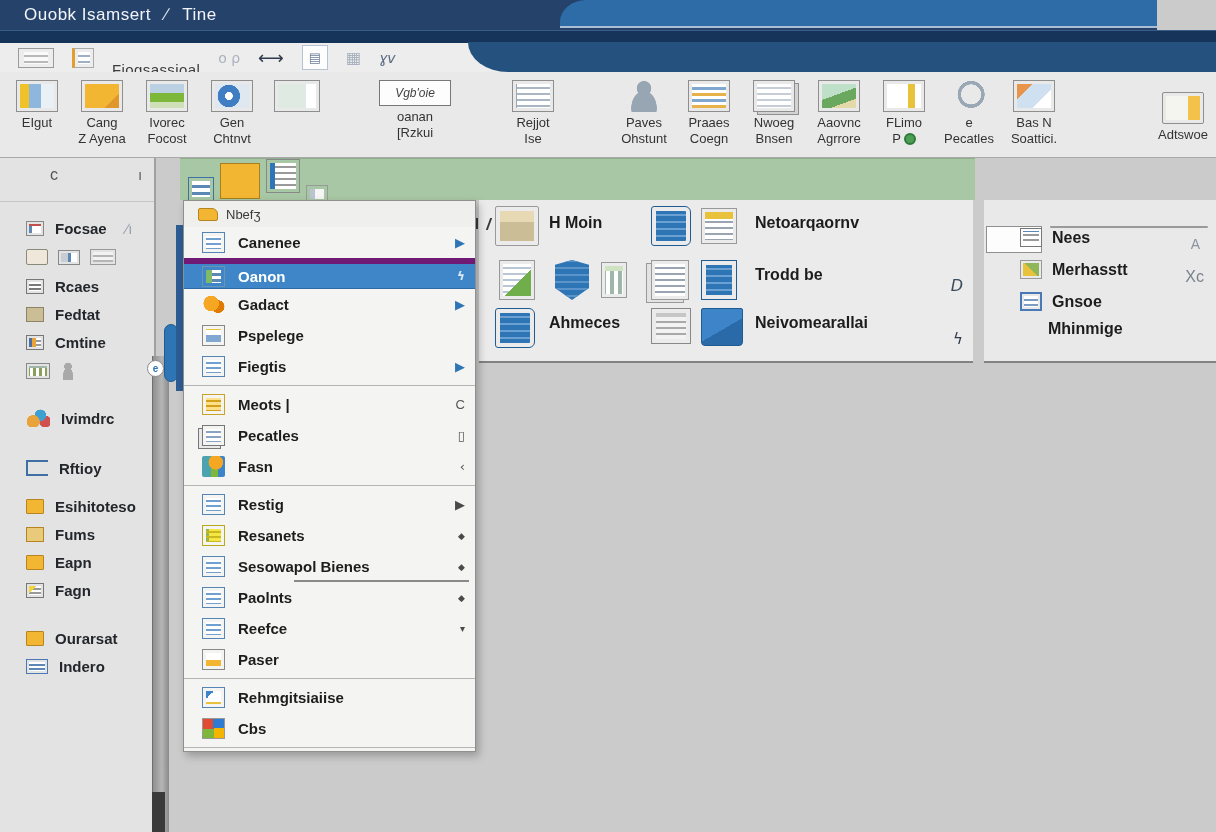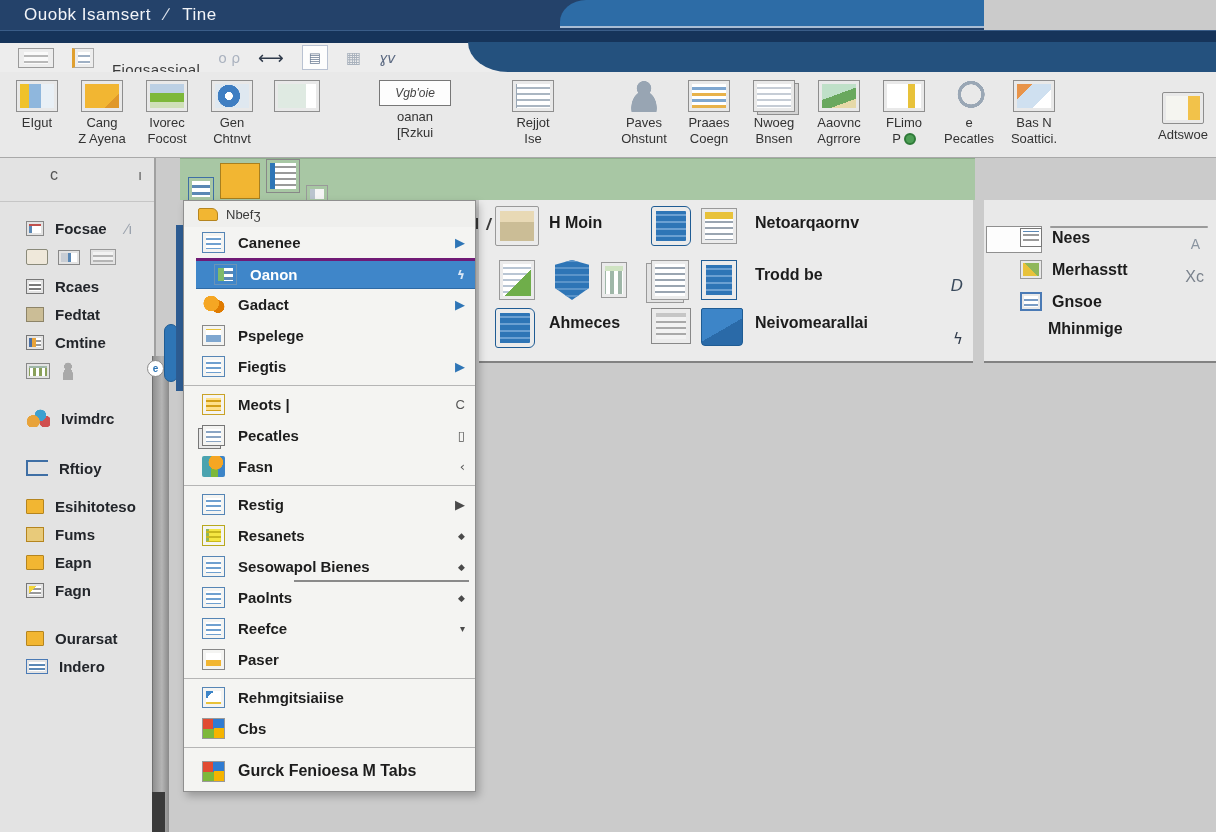--- a/index.html
+++ b/index.html
@@ -1,21 +1,21 @@
 <!DOCTYPE html>
 <html><head>
 <meta charset="utf-8">
 <style>
   * { margin:0; padding:0; box-sizing:border-box; }
   html,body { width:1216px; height:832px; overflow:hidden; }
   body { font-family:"Liberation Sans", sans-serif; background:#cbcbcb; position:relative; }
   .glyph { font-family:"DejaVu Sans", sans-serif; }
 
   
-  .titlebar { position:absolute; left:0; top:0; width:984px; height:30px; background:#24426a; }
+  .titlebar { position:absolute; left:0; top:0; width:1157px; height:30px; background:#24426a; }
   .titlebar-right { position:absolute; left:560px; top:0; right:0; height:28px; background:#2d6ca6; border-bottom:2px solid #a9bdd4; border-top-left-radius:26px 22px; }
   .title-text { position:absolute; left:24px; top:5px; color:#f2f4f8; font-size:17px; letter-spacing:.5px; }
   .title-sep { margin:0 14px; color:#dfe5ee; }
   .navy-strip { position:absolute; left:0; top:30px; width:1216px; height:13px; background:#16345a; border-top:1px solid #3a5d88; }
 
   
   .qat-row { position:absolute; left:0; top:43px; width:1216px; height:29px; background:#ededed; }
   .qat-navy { position:absolute; left:468px; top:-1px; right:0; height:30px; background:#24517e; border-bottom-left-radius:40px 30px; }
   .qat-items { position:absolute; left:18px; top:0; height:29px; display:flex; align-items:center; gap:18px; }
   .qi-lines { width:36px; height:20px; background:#fafafa; border:1px solid #9a9a9a; background-image:repeating-linear-gradient(#b9b9b9 0 2px,#fafafa 2px 6px); background-clip:content-box; padding:3px 5px; }
@@ -125,21 +125,21 @@
   .rp-frame { background:#fff; border:2px solid #4a7ab5; background-image:repeating-linear-gradient(#7a9cc4 0 2px,transparent 2px 5px); background-clip:content-box; padding:2px; }
   .rp-glyph1 { position:absolute; right:16px; top:36px; color:#8a94a0; font-size:14px; }
   .rp-glyph2 { position:absolute; right:12px; top:68px; color:#7a828c; font-size:16px; }
 
   
   .ctx-accent { position:absolute; left:176px; top:67px; width:8px; height:166px; background:#2d5c92; }
   .ctx { position:absolute; left:183px; top:42px; width:293px; background:#f4f4f2; border:1px solid #8f8f8f; box-shadow:3px 4px 8px rgba(0,0,0,.25); }
   .ctx-header { height:26px; display:flex; align-items:center; gap:8px; padding-left:14px; background:#efefed; font-size:13px; color:#3a3a3a; }
   .ctx-h-ico { width:20px; height:13px; background:#f2b632; border:1px solid #b5851f; border-radius:2px 6px 2px 2px; }
   .mi-row { height:31px; display:flex; align-items:center; padding:0 10px 0 18px; font-size:15px; font-weight:600; color:#1d1d1d; position:relative; }
-  .mi-row.sel { background:#3f86c9; color:#fff; border-top:3px solid #701a75; border-bottom:1px solid #2e6aa5;margin-left:12px; }
+  .mi-row.sel { background:#3f86c9; color:#fff; border-top:6px solid #701a75; border-bottom:1px solid #2e6aa5; }
   .mi-ico { width:23px; height:21px; margin-right:13px; flex:0 0 auto; background-clip:content-box; }
   .mi-label { flex:1 1 auto; white-space:nowrap; }
   .mi-right { flex:0 0 auto; }
   .mr-arrow { color:#2e75b6; font-size:13px; }
   .mr-arrow-dark { color:#4a4a4a; font-size:13px; }
   .mr-sm { color:#4a4a4a; font-size:9px; }
   .mr-txt { color:#555; font-size:13px; font-weight:400; }
   .mr-down { color:#4a4a4a; font-size:10px; }
   .ctx-div { border-top:1px solid #b5b5b5; margin:3px 0; }
   .ctx-bold { height:40px; font-size:16px; font-weight:700; }
@@ -517,19 +517,15 @@
       <span class="mi-ico i-monflag"></span>
       <span class="mi-label">Rehmgitsiaiise</span>
     </div>
     <div class="mi-row">
       <span class="mi-ico i-win"></span>
       <span class="mi-label">Cbs</span>
     </div>
 
     <div class="ctx-div"></div>
 
-    <div class="mi-row ctx-bold">
-      <span class="mi-ico i-win"></span>
-      <span class="mi-label">Gurck Fenioesa M Tabs</span>
-    </div>
   </div>
 
 </div>
 
 </body></html>

